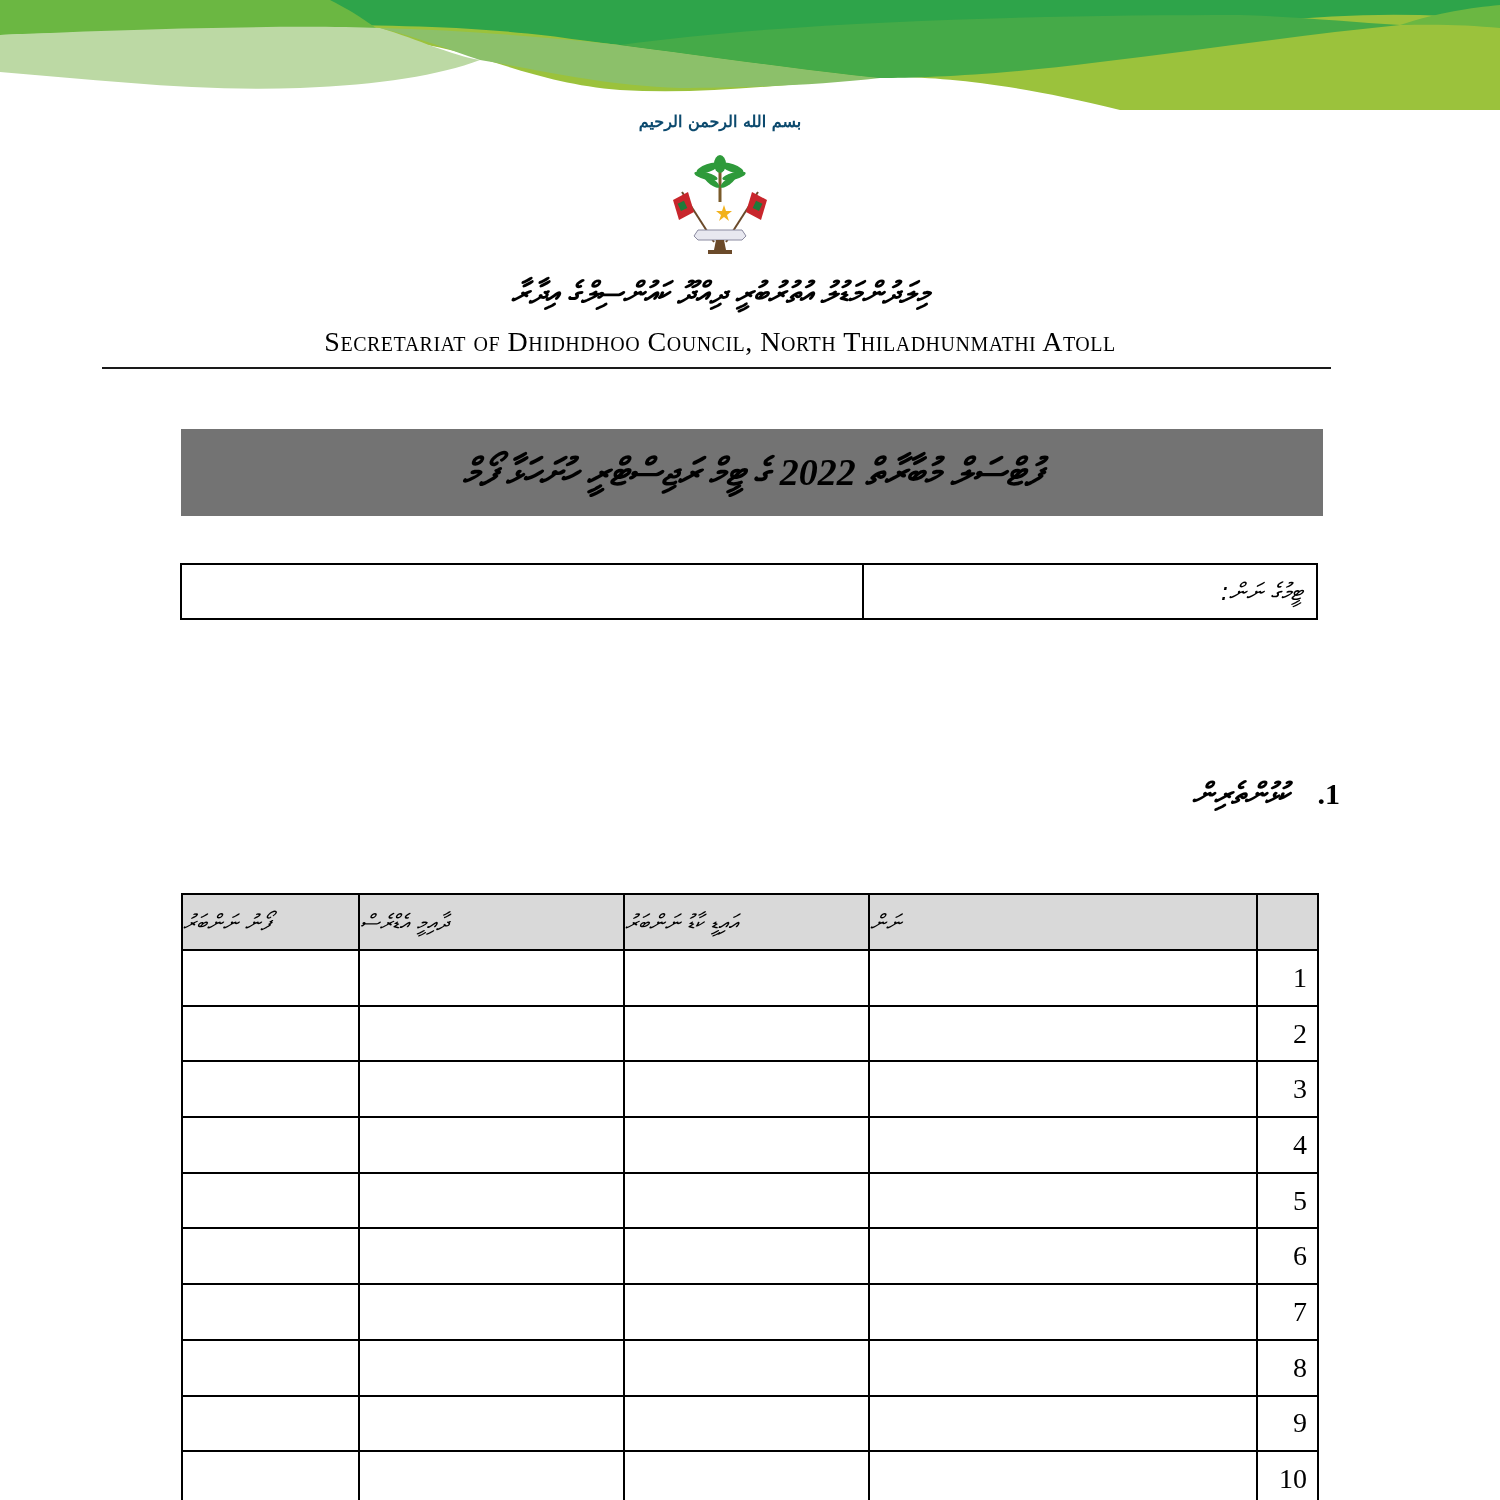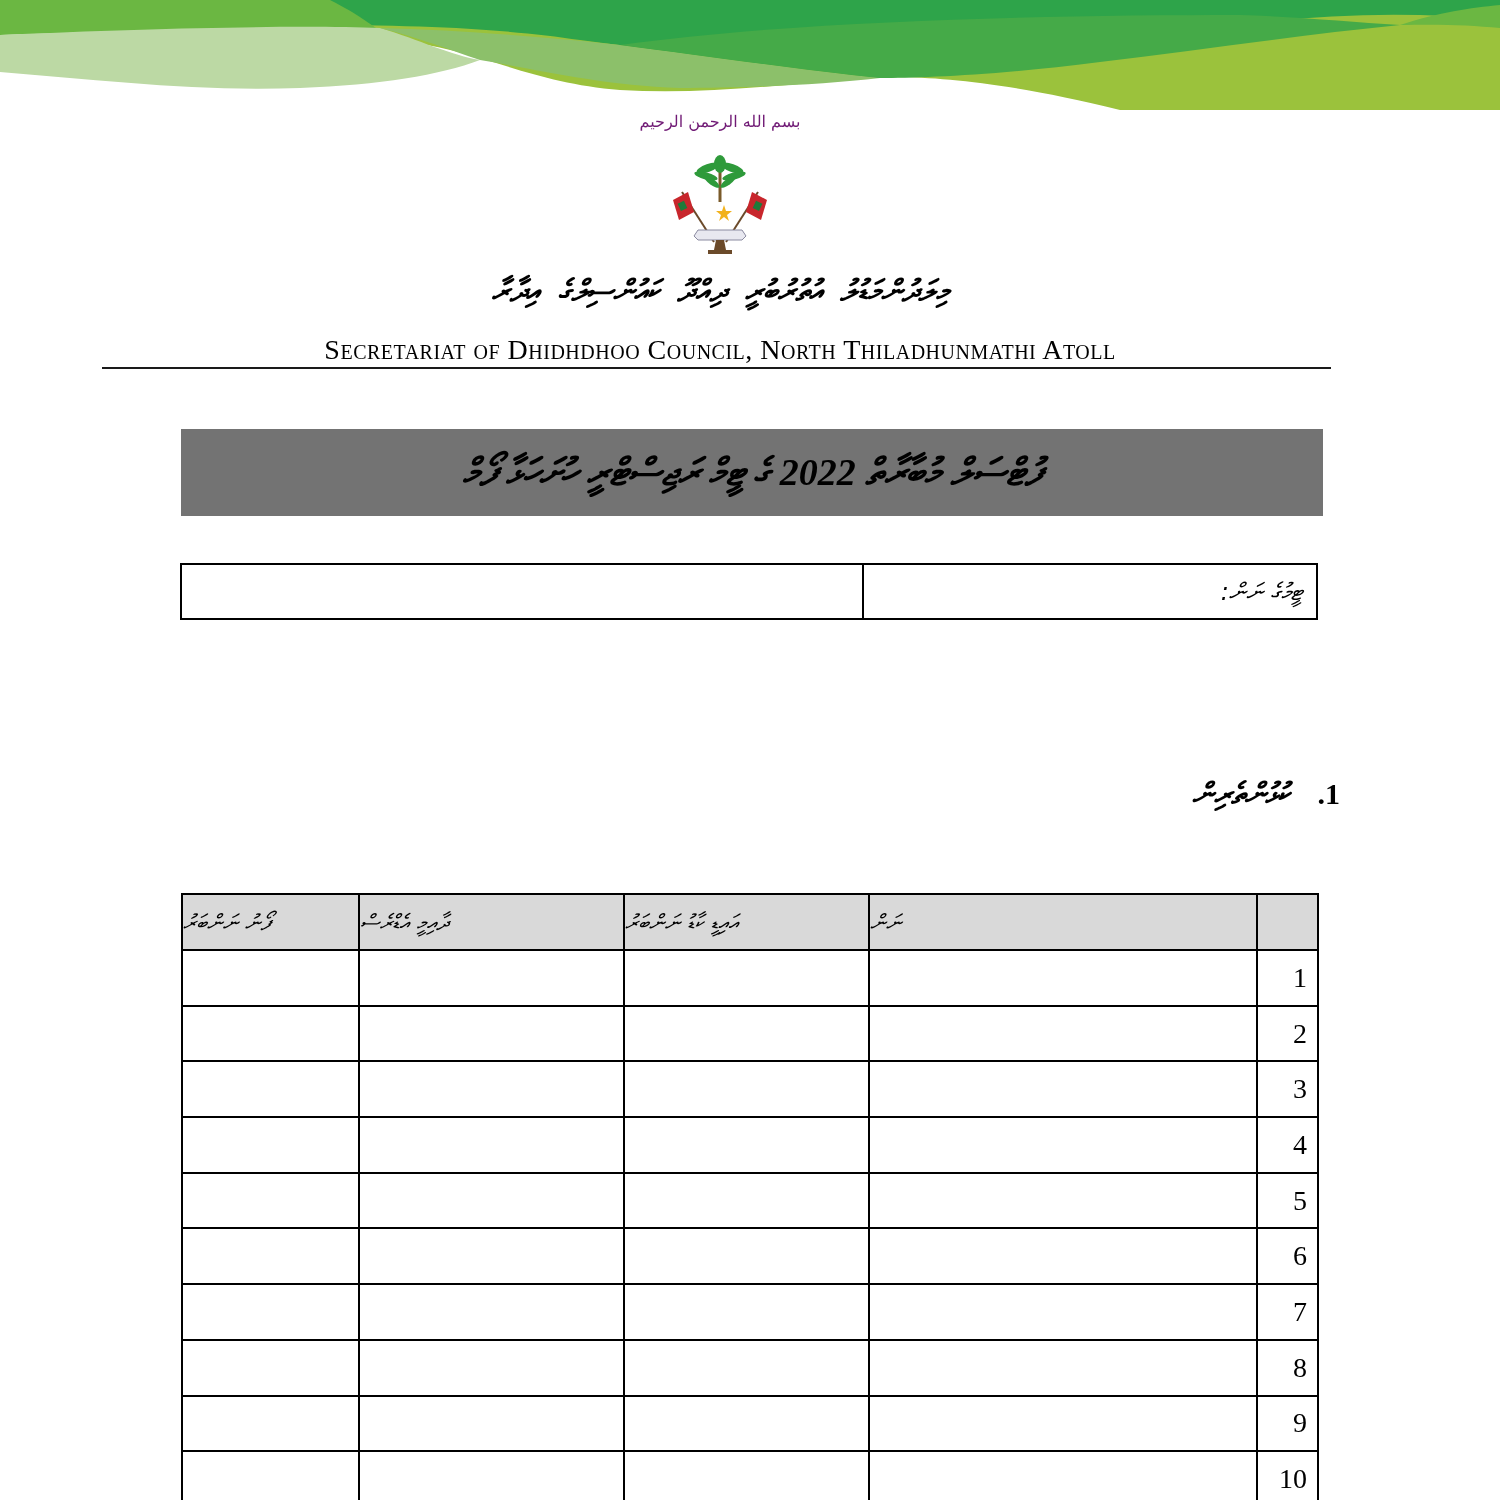--- a/index.html
+++ b/index.html
@@ -4,36 +4,35 @@
 <style>
   html, body { margin: 0; padding: 0; }
   body {
     width: 1500px; height: 1500px; overflow: hidden;
     background: #ffffff; position: relative;
     font-family: "DejaVu Sans", sans-serif; color: #000;
   }
   .banner { position: absolute; left: 0; top: 0; width: 1500px; height: 110px; }
   .bismillah {
     position: absolute; left: 630px; top: 112px; width: 180px; height: 28px;
-    font-family: "DejaVu Serif", serif; font-size: 16px; color: #701a75;
-    text-align: center; direction: rtl;
+    font-family: "DejaVu Serif", serif; font-size: 16px; color: #0c4a6e;
+    text-align: center; direction: rtl; font-weight: bold;
   }
   .emblem { position: absolute; left: 668px; top: 150px; width: 104px; height: 106px; }
   .dv-org {
     position: absolute; left: 440px; top: 270px; width: 560px; height: 46px;
     direction: rtl; text-align: center;
-    font-family: Liberation Mono, monospace; font-size: 30px; font-weight: bold; font-style: italic;
+    font-family: Liberation Sans, sans-serif; font-size: 30px; font-weight: bold; font-style: italic;
     line-height: 46px; white-space: nowrap;
   }
   .en-org {
     position: absolute; left: 140px; top: 322px; width: 1160px; height: 40px;
     text-align: center; font-family: "Liberation Serif", serif;
     font-size: 28px; font-variant: small-caps; letter-spacing: 0.5px; line-height: 40px;
     white-space: nowrap;
-    margin-top: 8px;
   }
   .rule { position: absolute; left: 102px; top: 367px; width: 1229px; height: 2px; background: #1a1a1a; }
   .title-box {
     position: absolute; left: 181px; top: 429px; width: 1142px; height: 87px;
     background: #737373; direction: rtl; text-align: center;
     line-height: 87px; font-size: 38px; font-weight: bold; font-style: italic;
     font-family: "Liberation Serif", serif; white-space: nowrap;
   }
   table { border-collapse: collapse; position: absolute; table-layout: fixed; }
   td, th { border: 2px solid #000; padding: 0; }

